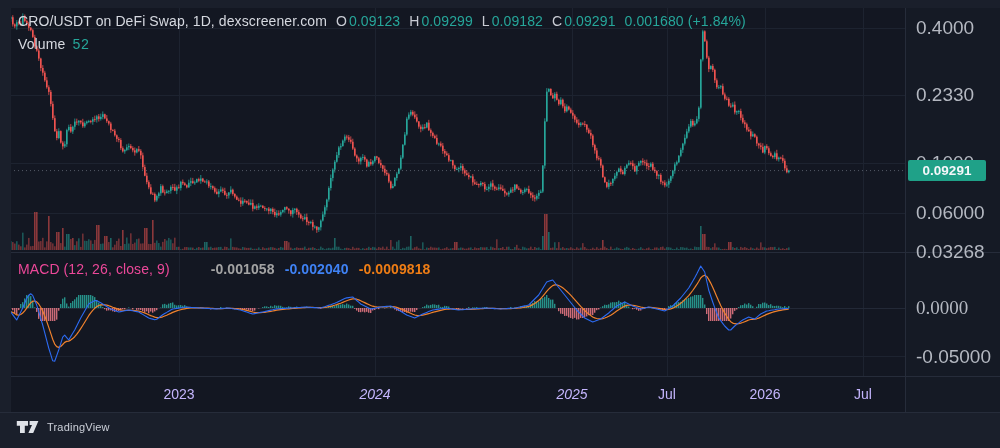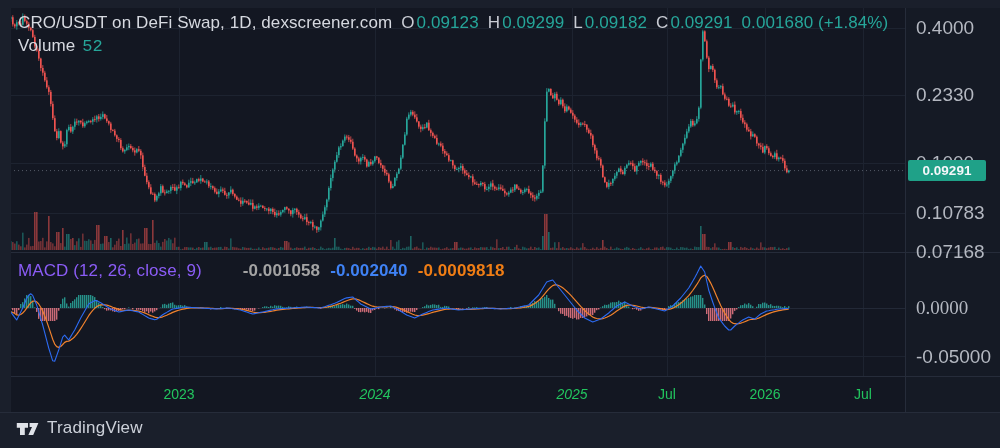--- a/index.html
+++ b/index.html
@@ -1,32 +1,32 @@
 <!DOCTYPE html>
 <html><head>
 <meta charset="utf-8">
 <style>
   html,body{margin:0;padding:0;background:#0e1118;}
   .stage{position:relative;width:1000px;height:448px;background:#1a1f2b;
          font-family:"Liberation Sans",sans-serif;overflow:hidden;}
   svg.canvas{position:absolute;left:0;top:0;}
   .overlay{position:absolute;left:0;top:0;width:1000px;height:448px;pointer-events:none;}
-  .legend-row{position:absolute;white-space:nowrap;font-size:17px;color:#d6d9e0;letter-spacing:.1px;}
+  .legend-row{position:absolute;white-space:nowrap;font-size:14px;color:#d6d9e0;letter-spacing:.1px;}
   .legend-row .ltr{color:#c9ccd4;margin-left:9px;}
   .legend-row .val{color:#26a69a;margin-left:2px;}
   .legend-row .chg{color:#26a69a;margin-left:9px;}
   .vol-val{color:#26a69a;margin-left:7px;font-family:Liberation Mono, monospace;}
-  .macd-title{color:#8b5cf6;}
+  .macd-title{color:#ec4899;}
   .macd-val{margin-left:10px;font-weight:bold;}
   .ax-label{position:absolute;left:916px;width:82px;font-size:19px;color:#b4b8c1;line-height:18px;}
-  .t-label{position:absolute;width:56px;text-align:center;font-size:14px;color:#22c55e;font-weight:500;top:386px;}
+  .t-label{position:absolute;width:56px;text-align:center;font-size:14px;color:#c4b5fd;font-weight:500;top:386px;}
   .badge{position:absolute;left:908px;top:160px;width:78px;height:21px;border-radius:2px;
          font-size:13.5px;font-weight:bold;text-align:center;line-height:21px;z-index:6;}
   .brand{position:absolute;left:16px;top:418px;display:flex;align-items:center;gap:7px;pointer-events:auto;cursor:pointer;}
-  .brand span{font-size:17px;color:#ccd0d9;font-weight:500;letter-spacing:.2px;}
+  .brand span{font-size:11px;color:#ccd0d9;font-weight:500;letter-spacing:.2px;}
 </style>
 </head>
 <body>
 
 <div class="stage">
 
   <svg id="chart-svg" class="canvas" width="1000" height="448">
       <rect x="0" y="0" width="1000" height="448" fill="#1a1f2b"></rect>
       <rect x="10" y="8" width="895" height="404" fill="#131722"></rect>
       <rect x="905" y="8" width="95" height="404" fill="#151a25"></rect>
@@ -1588,22 +1588,22 @@
     </div>
 
     <div class="legend-row" style="left:18px;top:261px;">
       <span class="macd-title">MACD (12, 26, close, 9)</span><span id="macd-vals"><span class="macd-val" style="color: #a3a3a3; margin-left: 41px;">-0.001058</span><span class="macd-val" style="color: rgb(63, 130, 245);">-0.002040</span><span class="macd-val" style="color: rgb(239, 125, 21);">-0.0009818</span></span>
     </div>
 
     <div id="price-axis" style="pointer-events:auto;">
         <div class="ax-label" style="top: 19px;">0.4000</div>
         <div class="ax-label" style="top: 86px;">0.2330</div>
         <div class="ax-label" style="top: 154px;">0.1000</div>
-        <div class="ax-label" style="top: 204px;">0.10783</div>
-        <div class="ax-label" style="top: 243px;">0.07168</div>
+        <div class="ax-label" style="top: 204px;">0.06000</div>
+        <div class="ax-label" style="top: 243px;">0.03268</div>
         <div class="ax-label" style="top: 299px; font-family: Liberation Serif, serif;">0.0000</div>
         <div class="ax-label" style="top: 348px;">-0.05000</div>
       </div>
 
     <div class="badge" id="price-badge" style="background: rgb(31, 161, 136); color: rgb(245, 247, 250);">0.09291</div>
 
     <div id="time-axis" style="pointer-events:auto;">
         <div class="t-label" style="left: 151px;">2023</div>
         <div class="t-label" style="left: 347px; font-style: italic;">2024</div>
         <div class="t-label" style="left: 544px; font-style: italic;">2025</div>

